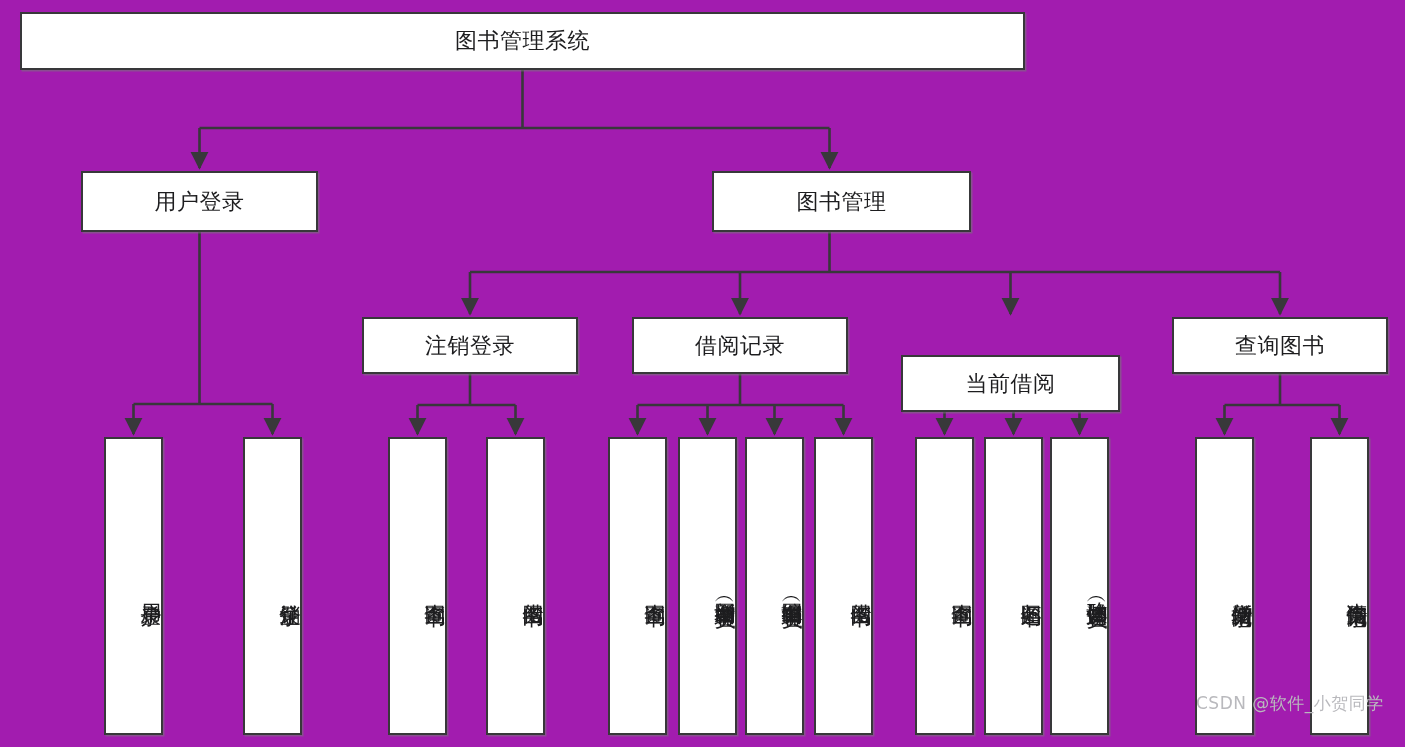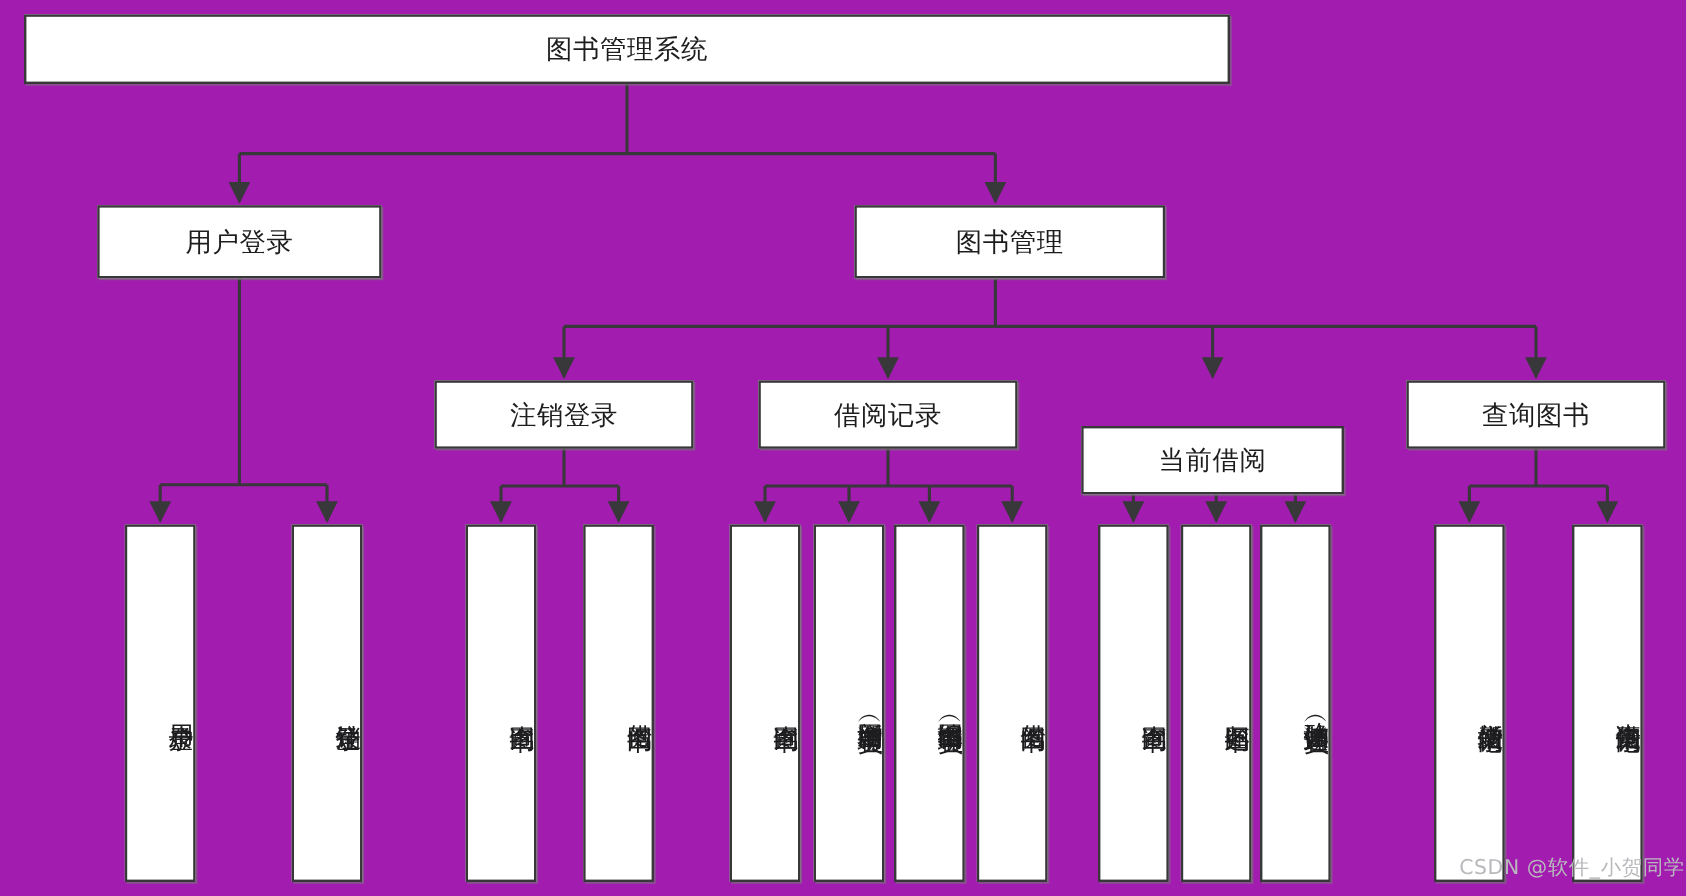--- a/index.html
+++ b/index.html
@@ -165,15 +165,15 @@
         <span class="label">确认归还（管理员）</span>
       </div>
       <div class="node vert" style="left: 1195px; top: 437px; width: 59px; height: 298px;">
         <span class="label">新增借阅记录</span>
       </div>
       <div class="node vert" style="left: 1310px; top: 437px; width: 59px; height: 298px;">
         <span class="label">查询借阅记录</span>
       </div>
     </div>
 
-  <div class="watermark" style="left: 1196px; top: 711px; margin-left: 20px;">CSDN @软件_小贺同学</div>
+  <div class="watermark" style="left: 1196px; top: 692px;">CSDN @软件_小贺同学</div>
 
 </div>
 
 </body></html>

